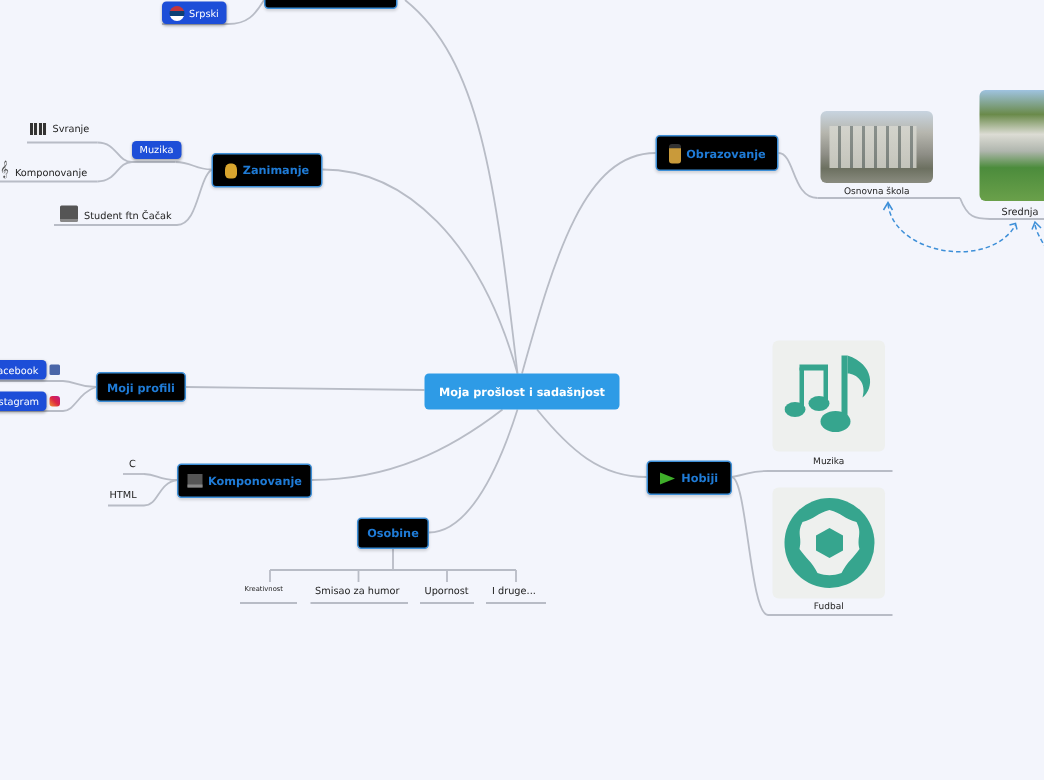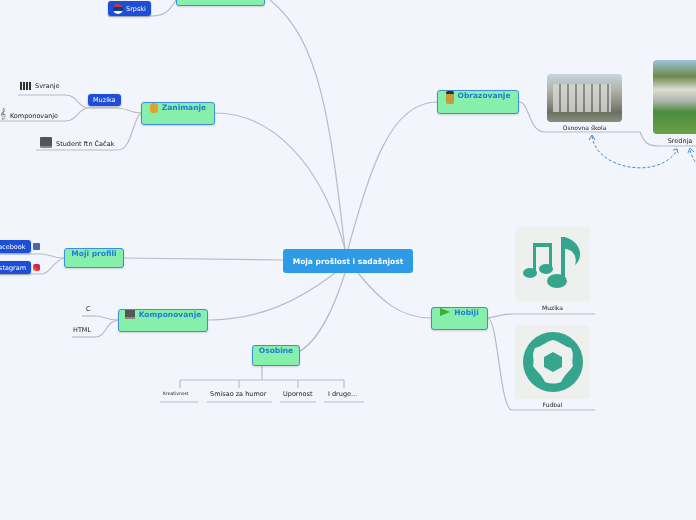--- a/index.html
+++ b/index.html
@@ -1,18 +1,18 @@
 <!DOCTYPE html>
 <html><head>
 <meta charset="utf-8">
 <style>
   html, body { margin:0; padding:0; }
   body { width:696px; height:520px; background:#f3f5fc; position:relative; overflow:hidden; font-family:"DejaVu Sans", sans-serif; }
   #links { position:absolute; left:0; top:0; width:696px; height:520px; pointer-events:none; }
-  .node { position:absolute; box-sizing:border-box; background:#86efac; border:1.5px solid #3d8fd8; border-radius:3px; color:#1f7bd6; font-weight:bold; font-size:7.5px; display:flex; justify-content:center; gap:4px; box-shadow:0 1px 2px rgba(0,0,0,0.15); cursor:pointer; }
+  .node { position:absolute; box-sizing:border-box; background:#000000; border:1.5px solid #3d8fd8; border-radius:3px; color:#1f7bd6; font-weight:bold; font-size:7.5px; display:flex; align-items:center; justify-content:center; gap:4px; box-shadow:0 1px 2px rgba(0,0,0,0.15); cursor:pointer; }
   .root { position:absolute; left:283px; top:249px; width:130px; height:24px; background:#2e9be6; border-radius:3px; color:#fff; font-weight:bold; font-size:7.5px; display:flex; align-items:center; justify-content:center; cursor:pointer; }
   .dark { position:absolute; background:#1d4ed8; color:#fff; font-size:6.5px; border-radius:3px; padding:0 5px; height:13px; display:flex; align-items:center; gap:3px; box-shadow:0 1px 2px rgba(0,0,0,0.3); cursor:pointer; }
   .leaf { position:absolute; font-size:6.5px; color:#222; display:flex; align-items:flex-end; gap:4px; cursor:pointer; white-space:nowrap; }
   .icon { display:inline-block; }
   .img-card { position:absolute; border-radius:4px; overflow:hidden; }
   .caption { position:absolute; font-size:6px; color:#222; text-align:center; }
   .hobby-img { position:absolute; background:#eef0ee; border-radius:4px; display:flex; align-items:center; justify-content:center; }
 </style>
 </head>
 <body>
@@ -136,21 +136,21 @@
   <span class="icon" style="width:10px;height:7px;background:#555;border-bottom:2px solid #888;"></span>
   <span>Komponovanje</span>
 </div>
 <div class="leaf" style="left:86px; top:305px;">
   <span>C</span>
 </div>
 <div class="leaf" style="left:73px; top:326px;">
   <span>HTML</span>
 </div>
 
-<div class="node" style="left:252px; top:345px; width:48px; height:21px;">
+<div class="node" style="left:238px; top:345px; width:48px; height:21px;">
   <span>Osobine</span>
 </div>
 <div class="leaf" style="left:163px; top:391px; font-size:4.5px;">
   <span>Kreativnost</span>
 </div>
 <div class="leaf" style="left:210px; top:390px;">
   <span>Smisao za humor</span>
 </div>
 <div class="leaf" style="left:283px; top:390px;">
   <span>Upornost</span>

